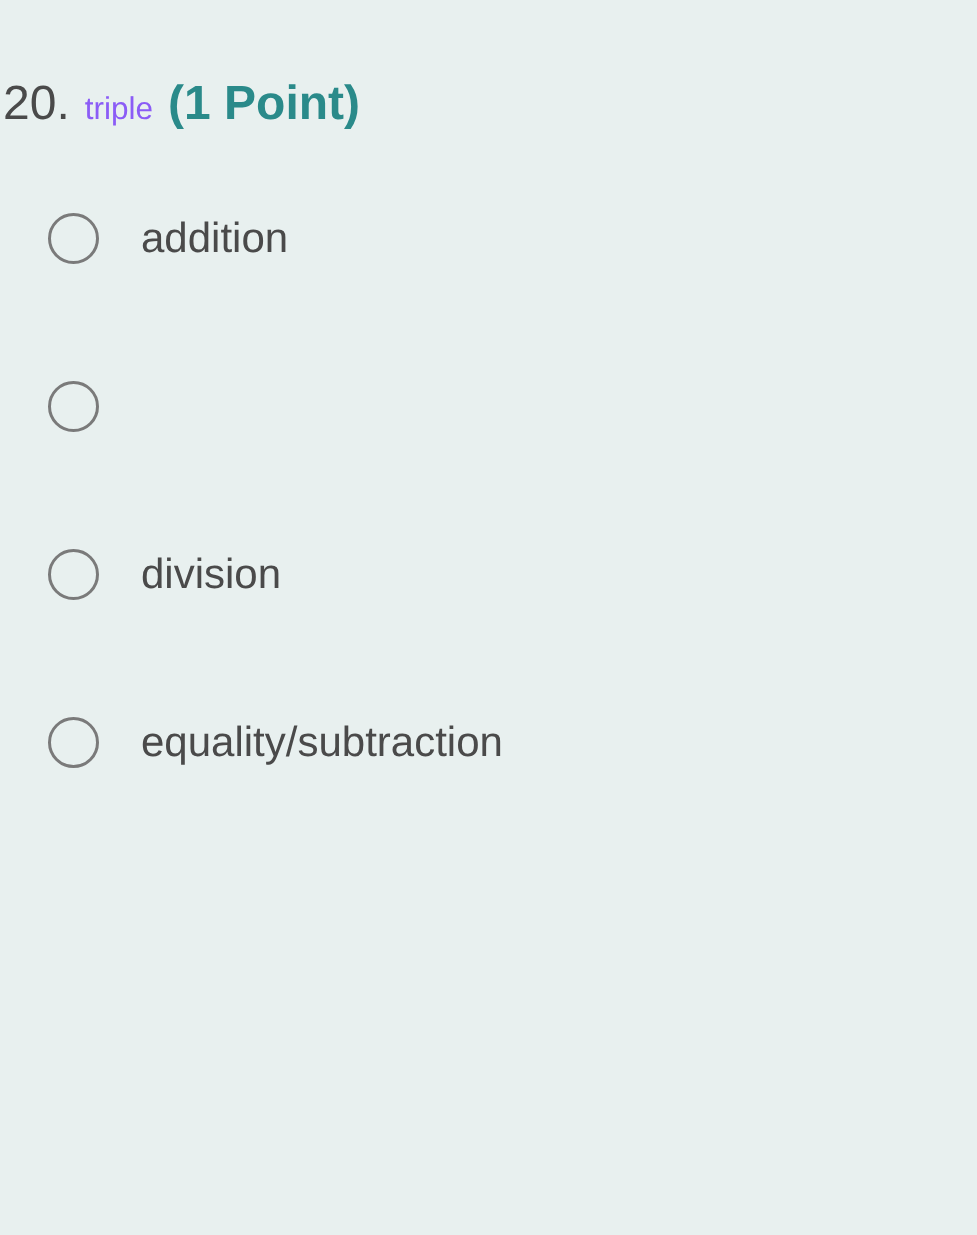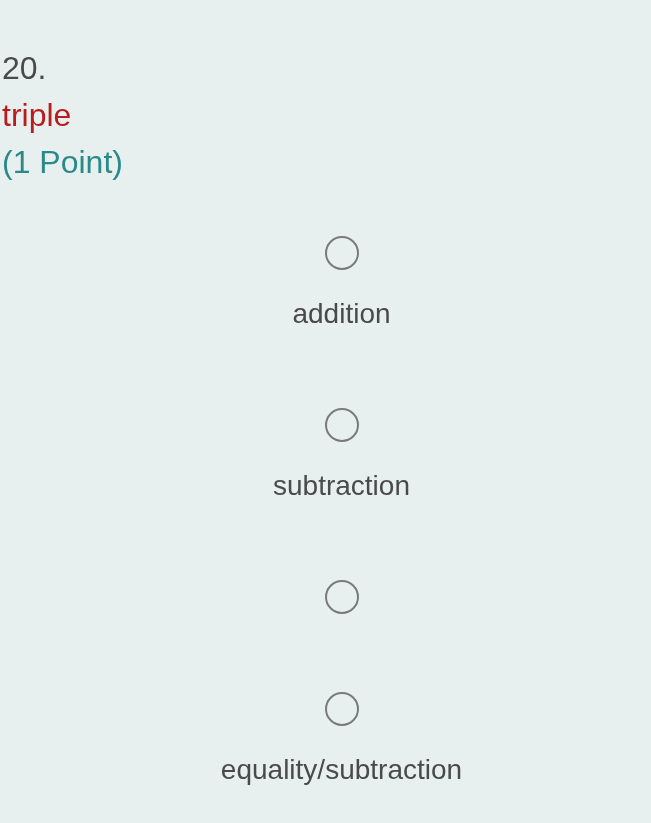--- a/index.html
+++ b/index.html
@@ -1,19 +1,18 @@
 <!DOCTYPE html>
 <html><head>
 <meta charset="utf-8">
 <style>
   * {
     margin: 0;
     padding: 0;
     box-sizing: border-box;
-    flex-direction: column;
   }
   body {
     width: 651px;
     height: 823px;
     background-color: #e8f0ef;
     font-family: 'Segoe UI', Arial, sans-serif;
     padding-top: 50px;
     padding-left: 2px;
   }
   .question-header {
@@ -21,28 +20,28 @@
     align-items: baseline;
     gap: 10px;
     margin-bottom: 55px;
   }
   .question-number {
     font-size: 32px;
     color: #4a4a4a;
     font-weight: 400;
   }
   .question-text {
-    font-size: 32px;
-    color: #b91c1c;
+    font-size: 21px;
+    color: #8b5cf6;
     font-weight: 400;
   }
   .question-points {
     font-size: 32px;
     color: #2a8a8a;
-    font-weight: 400;
+    font-weight: 700;
   }
   .options-container {
     padding-left: 30px;
     margin-top: 12px;
   }
   .option-row {
     display: flex;
     align-items: center;
     gap: 28px;
     margin-bottom: 78px;
@@ -71,22 +70,22 @@
   <span class="question-points">(1 Point)</span>
 </div>
 
 <div class="options-container">
   <div class="option-row">
     <div class="radio-circle"></div>
     <span class="option-label">addition</span>
   </div>
   <div class="option-row">
     <div class="radio-circle"></div>
-    <span class="option-label">subtraction</span>
   </div>
   <div class="option-row">
     <div class="radio-circle"></div>
+    <span class="option-label">division</span>
   </div>
   <div class="option-row">
     <div class="radio-circle"></div>
     <span class="option-label">equality/subtraction</span>
   </div>
 </div>
 
 </body></html>

